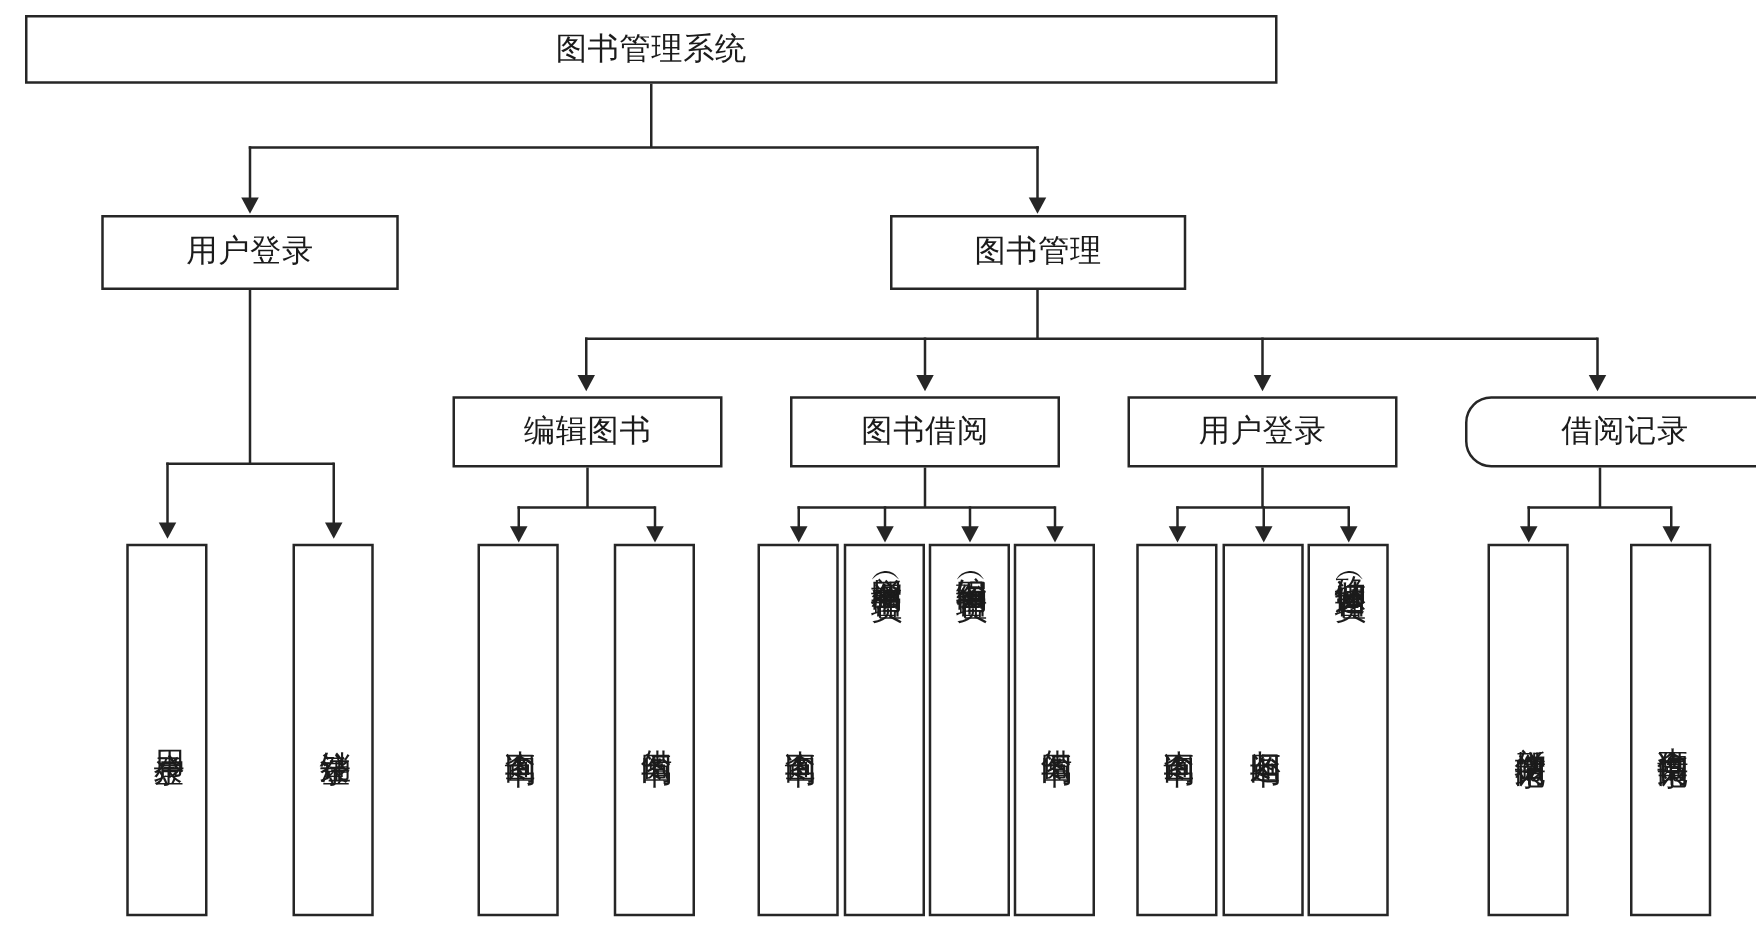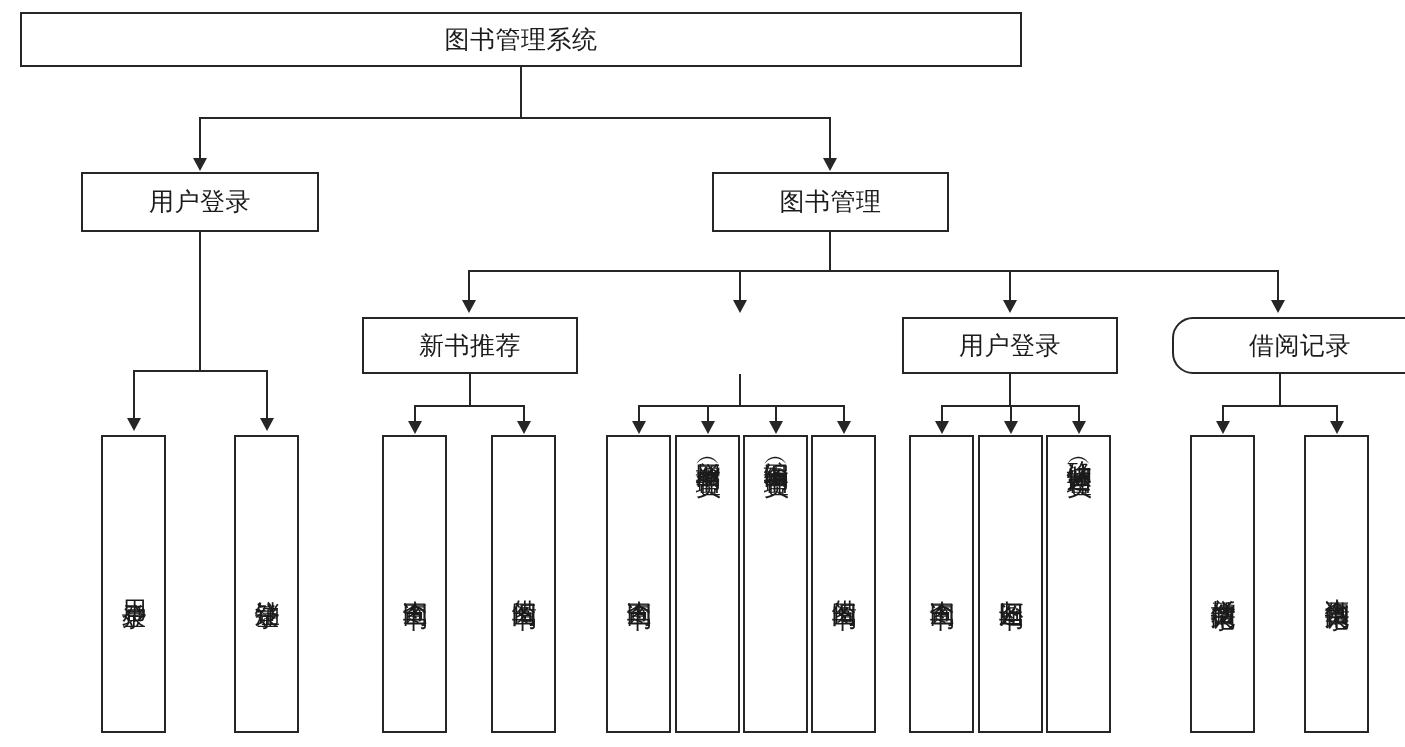--- a/index.html
+++ b/index.html
@@ -121,21 +121,24 @@
   <div class="ln v" style="left:468px; top:270px; height:32px;"></div>
   <div class="arrow" style="left:462px; top:300px;"></div>
   <div class="ln v" style="left:739px; top:270px; height:32px;"></div>
   <div class="arrow" style="left:733px; top:300px;"></div>
   <div class="ln v" style="left:1009px; top:270px; height:32px;"></div>
   <div class="arrow" style="left:1003px; top:300px;"></div>
   <div class="ln v" style="left:1277px; top:270px; height:32px;"></div>
   <div class="arrow" style="left:1271px; top:300px;"></div>
 
   <div class="node h" style="left:362px; top:317px; width:216px; height:57px;">
-    <span class="label">新书推荐</span>
+    <span class="label">编辑图书</span>
+  </div>
+  <div class="node h" style="left:632px; top:317px; width:216px; height:57px;">
+    <span class="label">图书借阅</span>
   </div>
   <div class="node h" style="left:902px; top:317px; width:216px; height:57px;">
     <span class="label">用户登录</span>
   </div>
   <div class="node h" style="left:1172px; top:317px; width:256px; height:57px;border-radius:21px;">
     <span class="label">借阅记录</span>
   </div>
 
   <div class="ln v" style="left:469px; top:374px; height:32px;"></div>
   <div class="ln h" style="left:414px; top:405px; width:110px;"></div>

